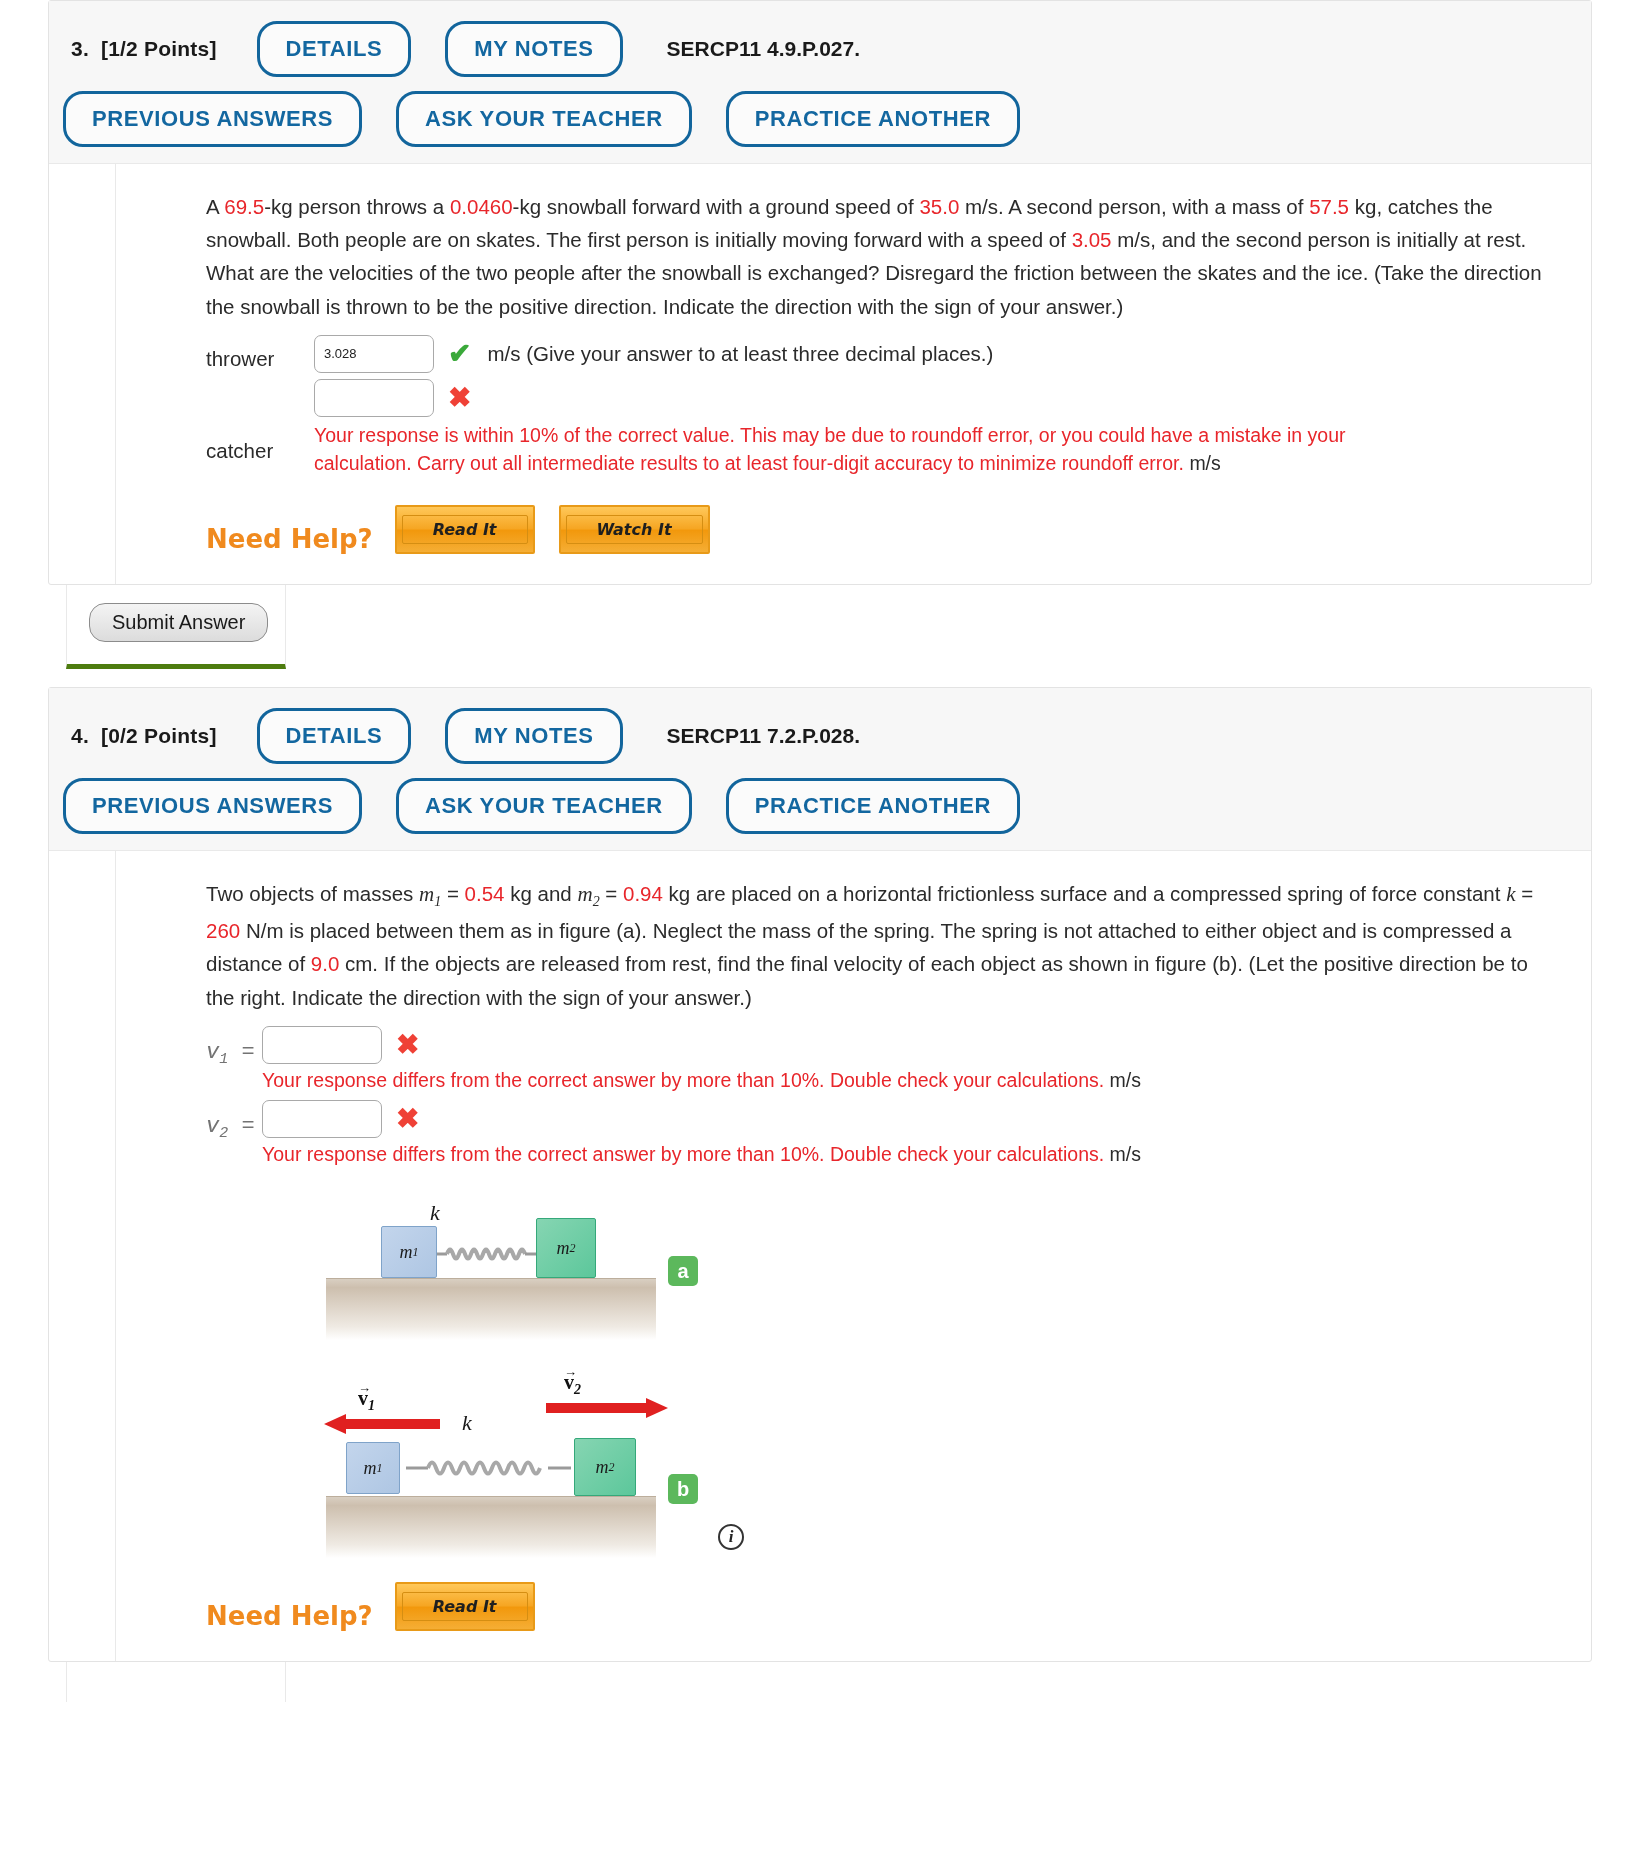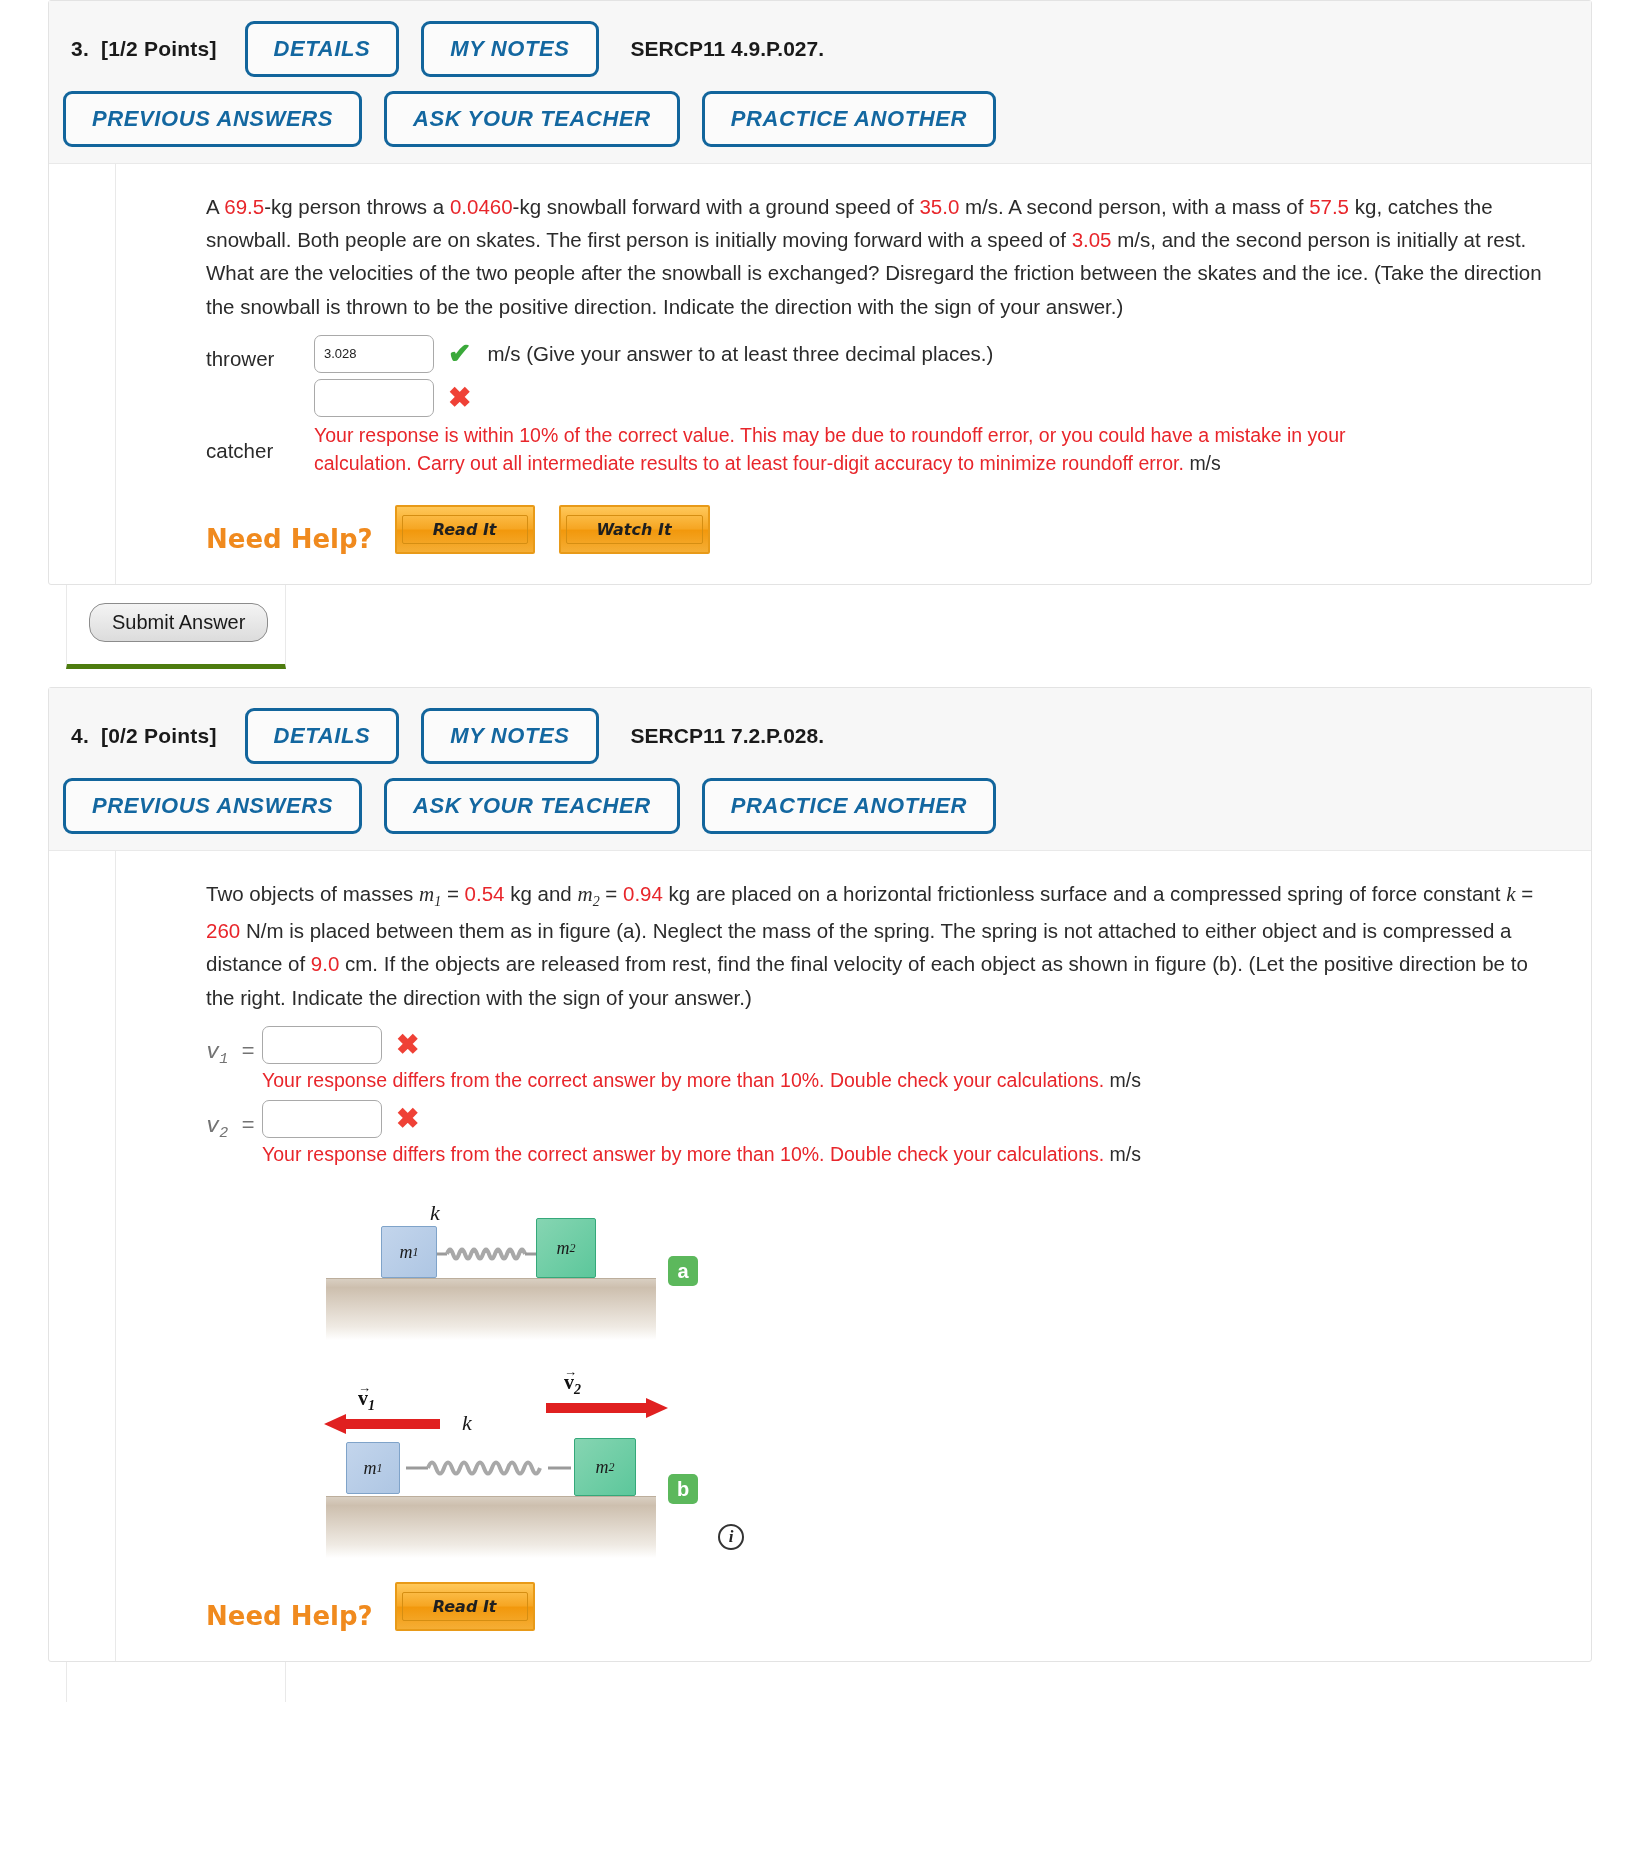--- a/index.html
+++ b/index.html
@@ -23,47 +23,46 @@
 
   .q-head {
     background: #f7f7f7;
     border-bottom: 1px solid #e9e9e9;
     padding: 20px 0 16px 0;
   }
   .q-head-row {
     display: flex;
     align-items: center;
     padding-left: 22px;
-    gap: 0;
+    gap: 12px;
   }
   .q-head-row.second { margin-top: 14px; padding-left: 14px; }
 
   .q-number {
     font-size: 21px;
     font-weight: bold;
     color: #1a1a1a;
     letter-spacing: .2px;
     white-space: nowrap;
     margin-right: 28px;
   }
 
   .pillbtn {
     border: 3px solid #12659c;
-    border-radius: 9px;
+    border-radius: 20px;
     background: #fbfbfb;
     color: #1367a0;
     font-size: 22px;
     font-weight: 600;
     letter-spacing: .6px;
     padding: 14px 26px;
     line-height: 1;
     white-space: nowrap;
     cursor: pointer;
     font-family: "Liberation Sans", sans-serif;
-    font-style: italic;
   }
   .pillbtn + .pillbtn { margin-left: 22px; }
 
   .q-code {
     font-size: 21px;
     font-weight: bold;
     color: #1a1a1a;
     margin-left: 32px;
     white-space: nowrap;
   }

